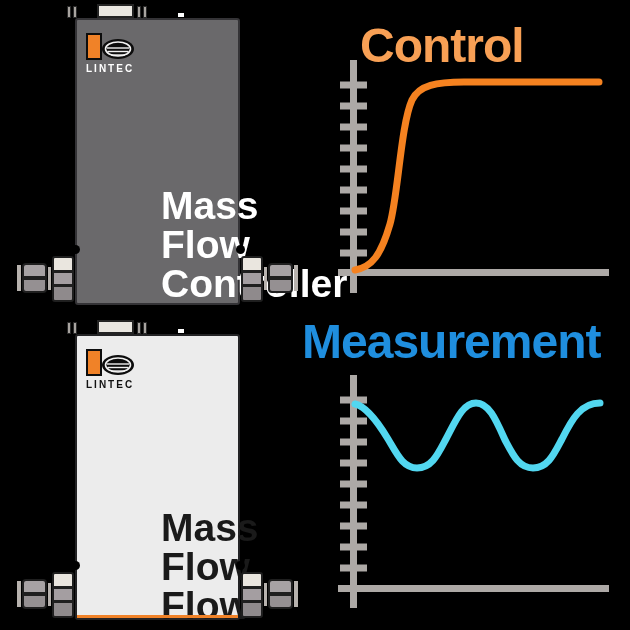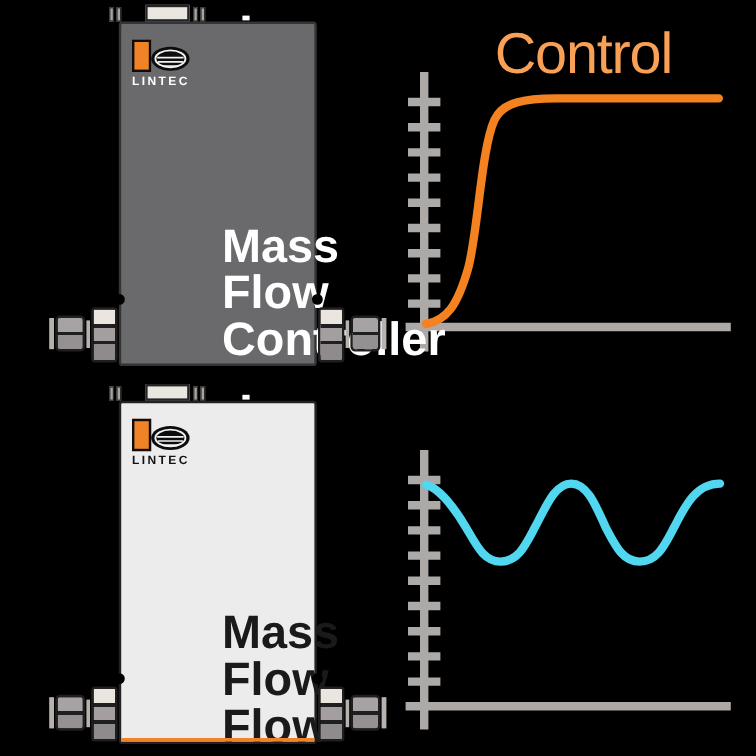--- a/index.html
+++ b/index.html
@@ -1,27 +1,27 @@
 <!DOCTYPE html>
 <html><head>
 <meta charset="utf-8">
 <style>
   html,body{margin:0;padding:0;background:#000;}
   .canvas{position:relative;width:630px;height:630px;background:#000;overflow:hidden;
           font-family:"Liberation Sans",sans-serif;}
 
   
   .charts-svg{position:absolute;left:0;top:0;width:630px;height:630px;}
-  .chart-title{position:absolute;font-weight:normal;font-size:48px;line-height:48px;
-               text-align:right;white-space:nowrap;letter-spacing:-1px;}
+  .chart-title{position:absolute;font-weight:bold;font-size:48px;line-height:48px;
+               text-align:left;white-space:nowrap;letter-spacing:-1px;}
   .title-control{left:360px;top:22px;width:200px;}
   .title-measurement{left:302px;top:318px;width:300px;}
 
   
-  .device-wrap{position:absolute;left:0;top:0;width:315px;height:315px;margin-left:24px;}
+  .device-wrap{position:absolute;left:0;top:0;width:315px;height:315px;}
   .device-wrap.d2{top:316px;}
 
   .body{position:absolute;left:75px;top:18px;width:165px;height:287px;
         border:2px solid #343336;border-radius:3px;box-sizing:border-box;}
   .d2 .body{border-color:#232325;height:286px;}
   .accent-line{position:absolute;left:0;right:0;bottom:0;height:3px;}
 
   .pin{position:absolute;top:6px;width:4px;height:12px;background:#a8a4a0;
        border:1px solid #2a2a2a;box-sizing:border-box;}
   .pin.p1{left:67px;} .pin.p2{left:73px;} .pin.p3{left:137px;} .pin.p4{left:143px;}
@@ -91,20 +91,21 @@
           <line x1="340" x2="367" y1="505" y2="505" stroke="#ada9a6" stroke-width="7"></line>
           <line x1="340" x2="367" y1="526" y2="526" stroke="#ada9a6" stroke-width="7"></line>
           <line x1="340" x2="367" y1="547" y2="547" stroke="#ada9a6" stroke-width="7"></line>
           <line x1="340" x2="367" y1="568" y2="568" stroke="#ada9a6" stroke-width="7"></line>
         </g>
       <path fill="none" stroke-width="7" stroke-linecap="round" stroke-linejoin="round" d="M 355 404 C 364 406 376 419 388 439 C 397 454 403 468 417 468 C 432 468 438 454 446 439 C 456 420 463 403 476 403 C 489 403 496 420 505 440 C 513 455 519 468 533 468 C 548 468 554 454 562 439 C 572 419 581 403 600 403" stroke="#52d7f0"></path>
     </g>
   </svg>
 
   <div class="chart-title title-control" style="color: rgb(248, 160, 85);">Control</div>
+  <div class="chart-title title-measurement" style="color: rgb(31, 142, 222);">Measurement</div>
 
   <div class="device-wrap d1">
     <div class="pin p1"></div>
     <div class="pin p2"></div>
     <div class="conn-rect"></div>
     <div class="pin p3"></div>
     <div class="pin p4"></div>
     <div class="dot"></div>
 
     <div class="body" style="background: rgb(106, 105, 107);">

